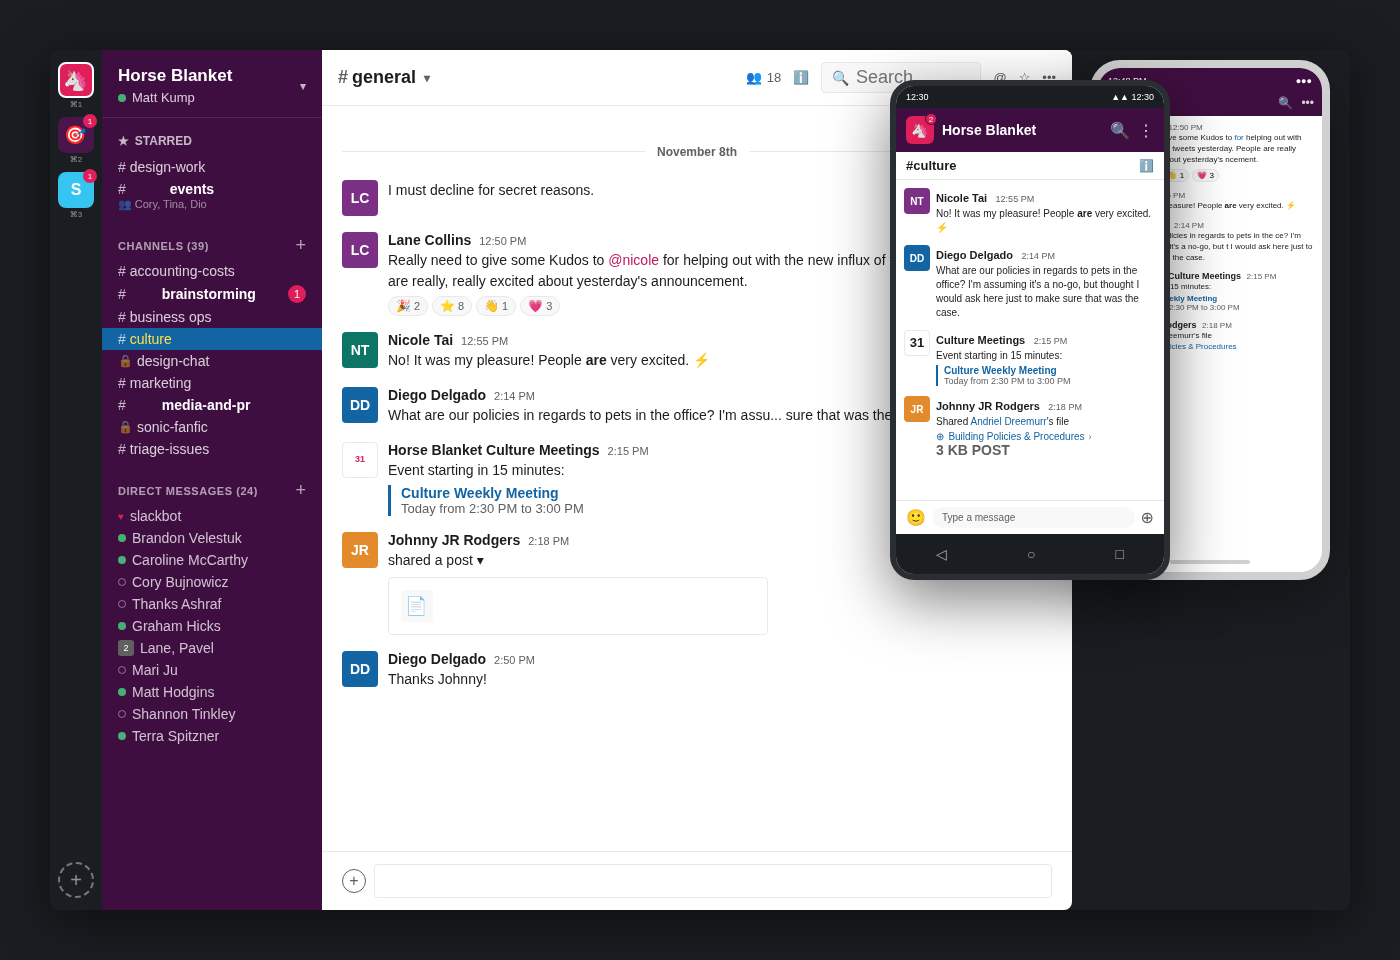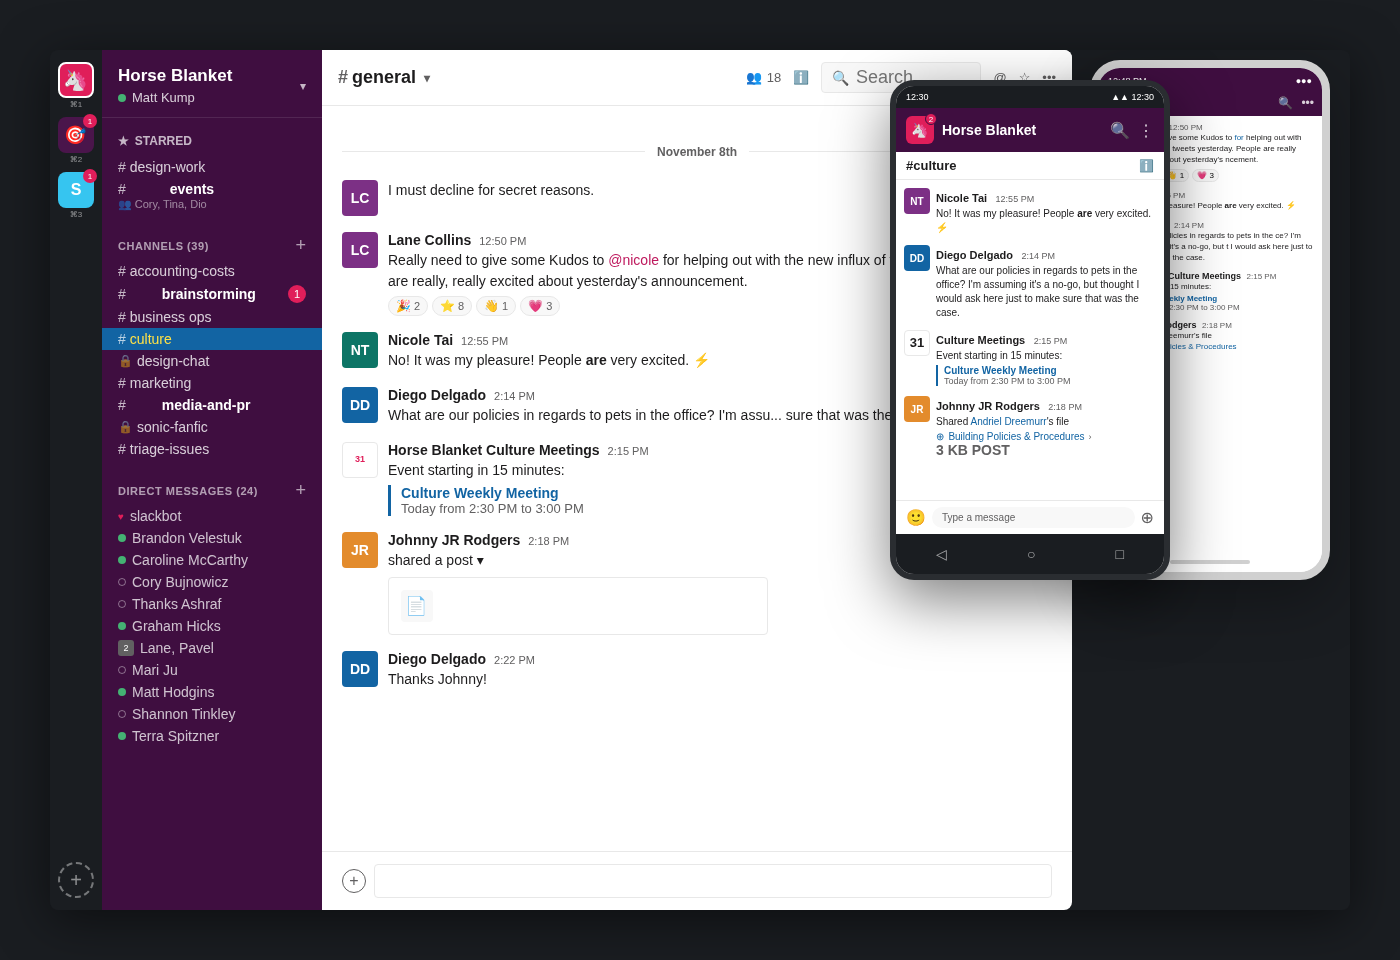--- a/index.html
+++ b/index.html
@@ -981,21 +981,21 @@
             <div class="post-icon">📄</div>
           </div>
         </div>
       </div>
 
       <div class="message">
         <div class="avatar blue">DD</div>
         <div class="message-content">
           <div class="message-header">
             <span class="sender-name">Diego Delgado</span>
-            <span class="message-time">2:22 PM</span>
+            <span class="message-time">2:50 PM</span>
           </div>
           <p class="message-text">Thanks Johnny!</p>
         </div>
       </div>
     </div>
 
     <div class="chat-input-area">
       <div class="input-add">+</div>
       <input class="message-input" type="text" placeholder="" style="">
     </div>

